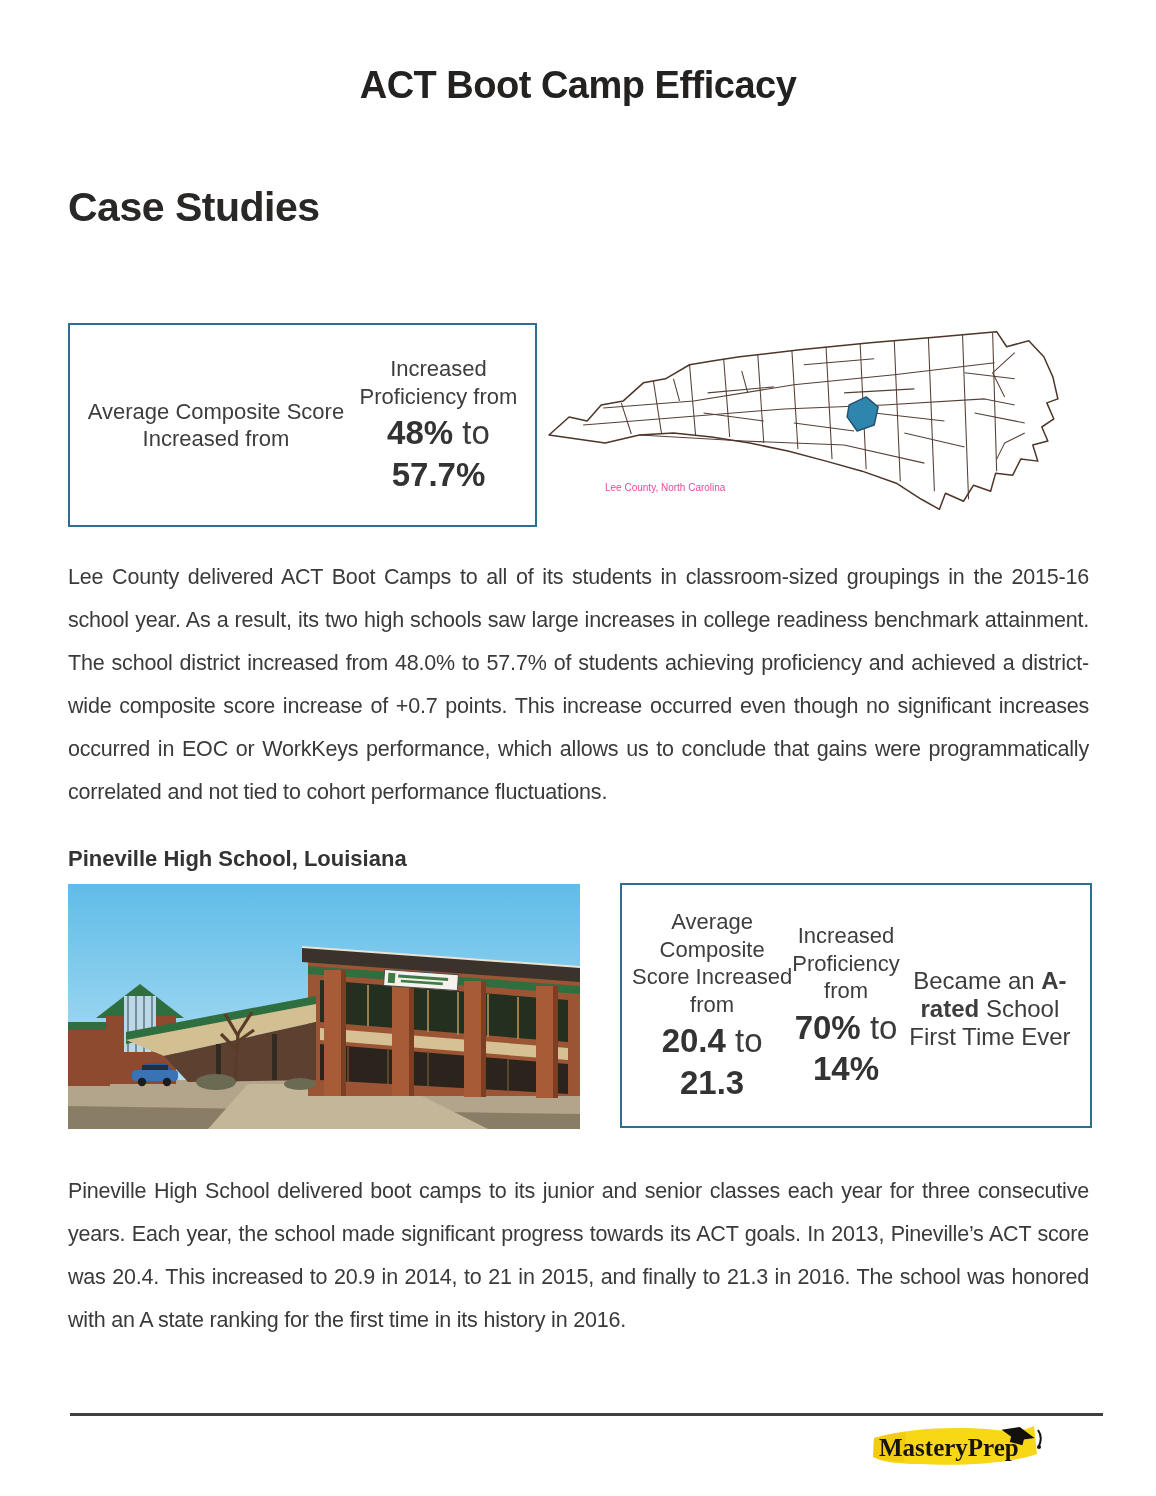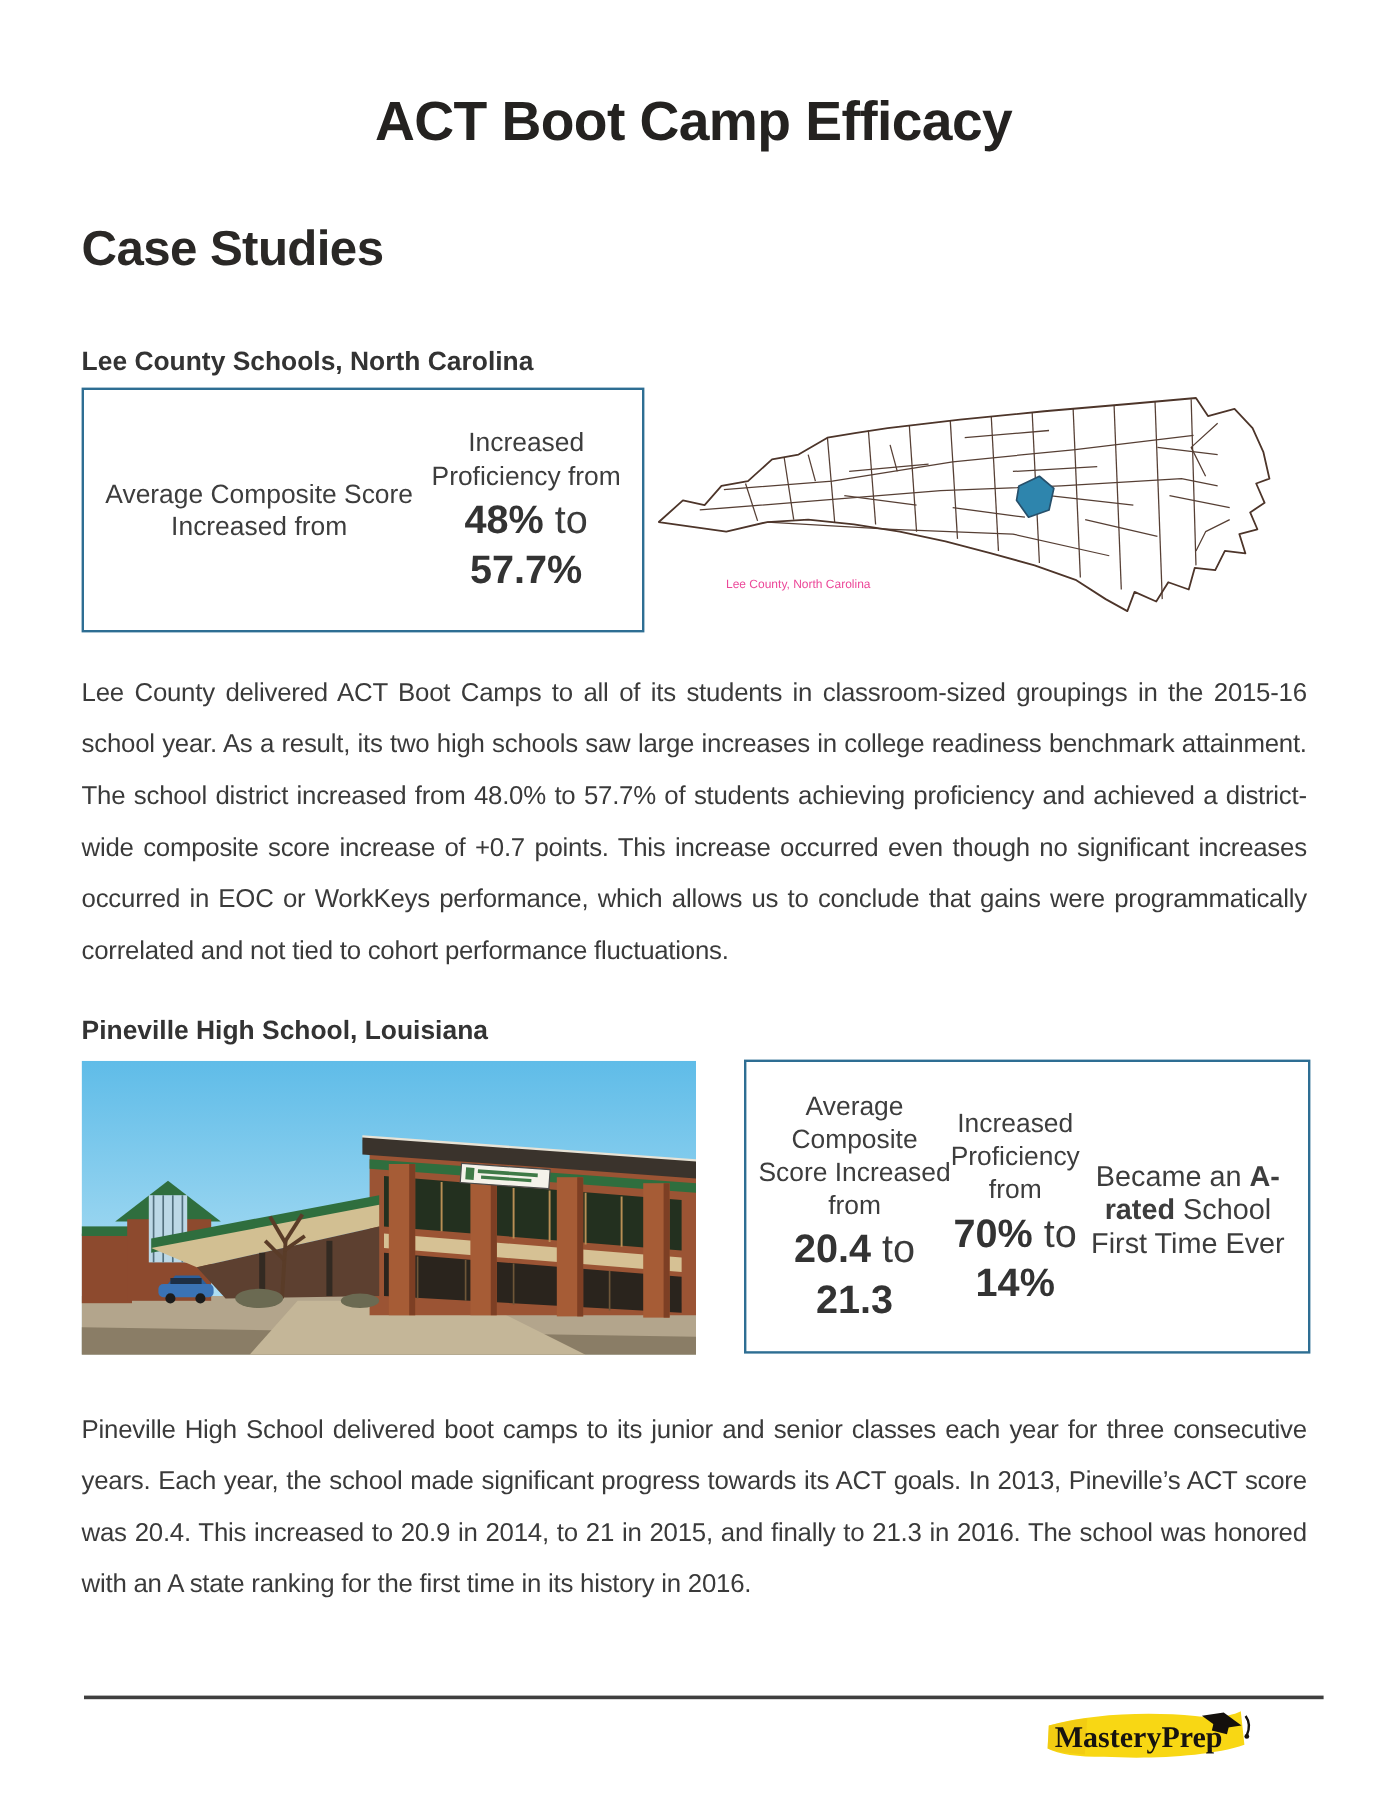--- a/index.html
+++ b/index.html
@@ -11,25 +11,24 @@
     margin: 0 auto;
     background: #ffffff;
     font-family: "Liberation Sans", sans-serif;
     color: #3b3b3b;
     overflow: hidden;
   }
   .doc-title {
     position: absolute;
     top: 64px; left: 0; right: 0;
     text-align: center;
-    font-size: 46px;
+    font-size: 38px;
     font-weight: 800;
     letter-spacing: -0.5px;
     color: #242220;
-    margin-top: 10px;
   }
   .section-heading {
     position: absolute;
     top: 184px; left: 68px;
     font-size: 41px;
     font-weight: 800;
     letter-spacing: -0.5px;
     color: #2a2826;
   }
   .case-heading {
@@ -121,21 +120,20 @@
   .logo-wrap svg { display: block; width: 100%; height: 100%; }
 </style>
 </head>
 <body>
 
 <div class="page">
 
   <h1 class="doc-title">ACT Boot Camp Efficacy</h1>
   <h2 class="section-heading">Case Studies</h2>
 
-  <h3 class="case-heading heading-lee">Lee County Schools, North Carolina</h3>
 
   <div class="stat-box lee-box">
     <div class="stat-group">
       <div class="stat-label">Average Composite Score Increased from</div>
     </div>
     <div class="stat-group">
       <div class="stat-label">Increased Proficiency from</div>
       <div class="stat-nums"><b>48%</b> <span>to</span> <b>57.7%</b></div>
     </div>
   </div>

